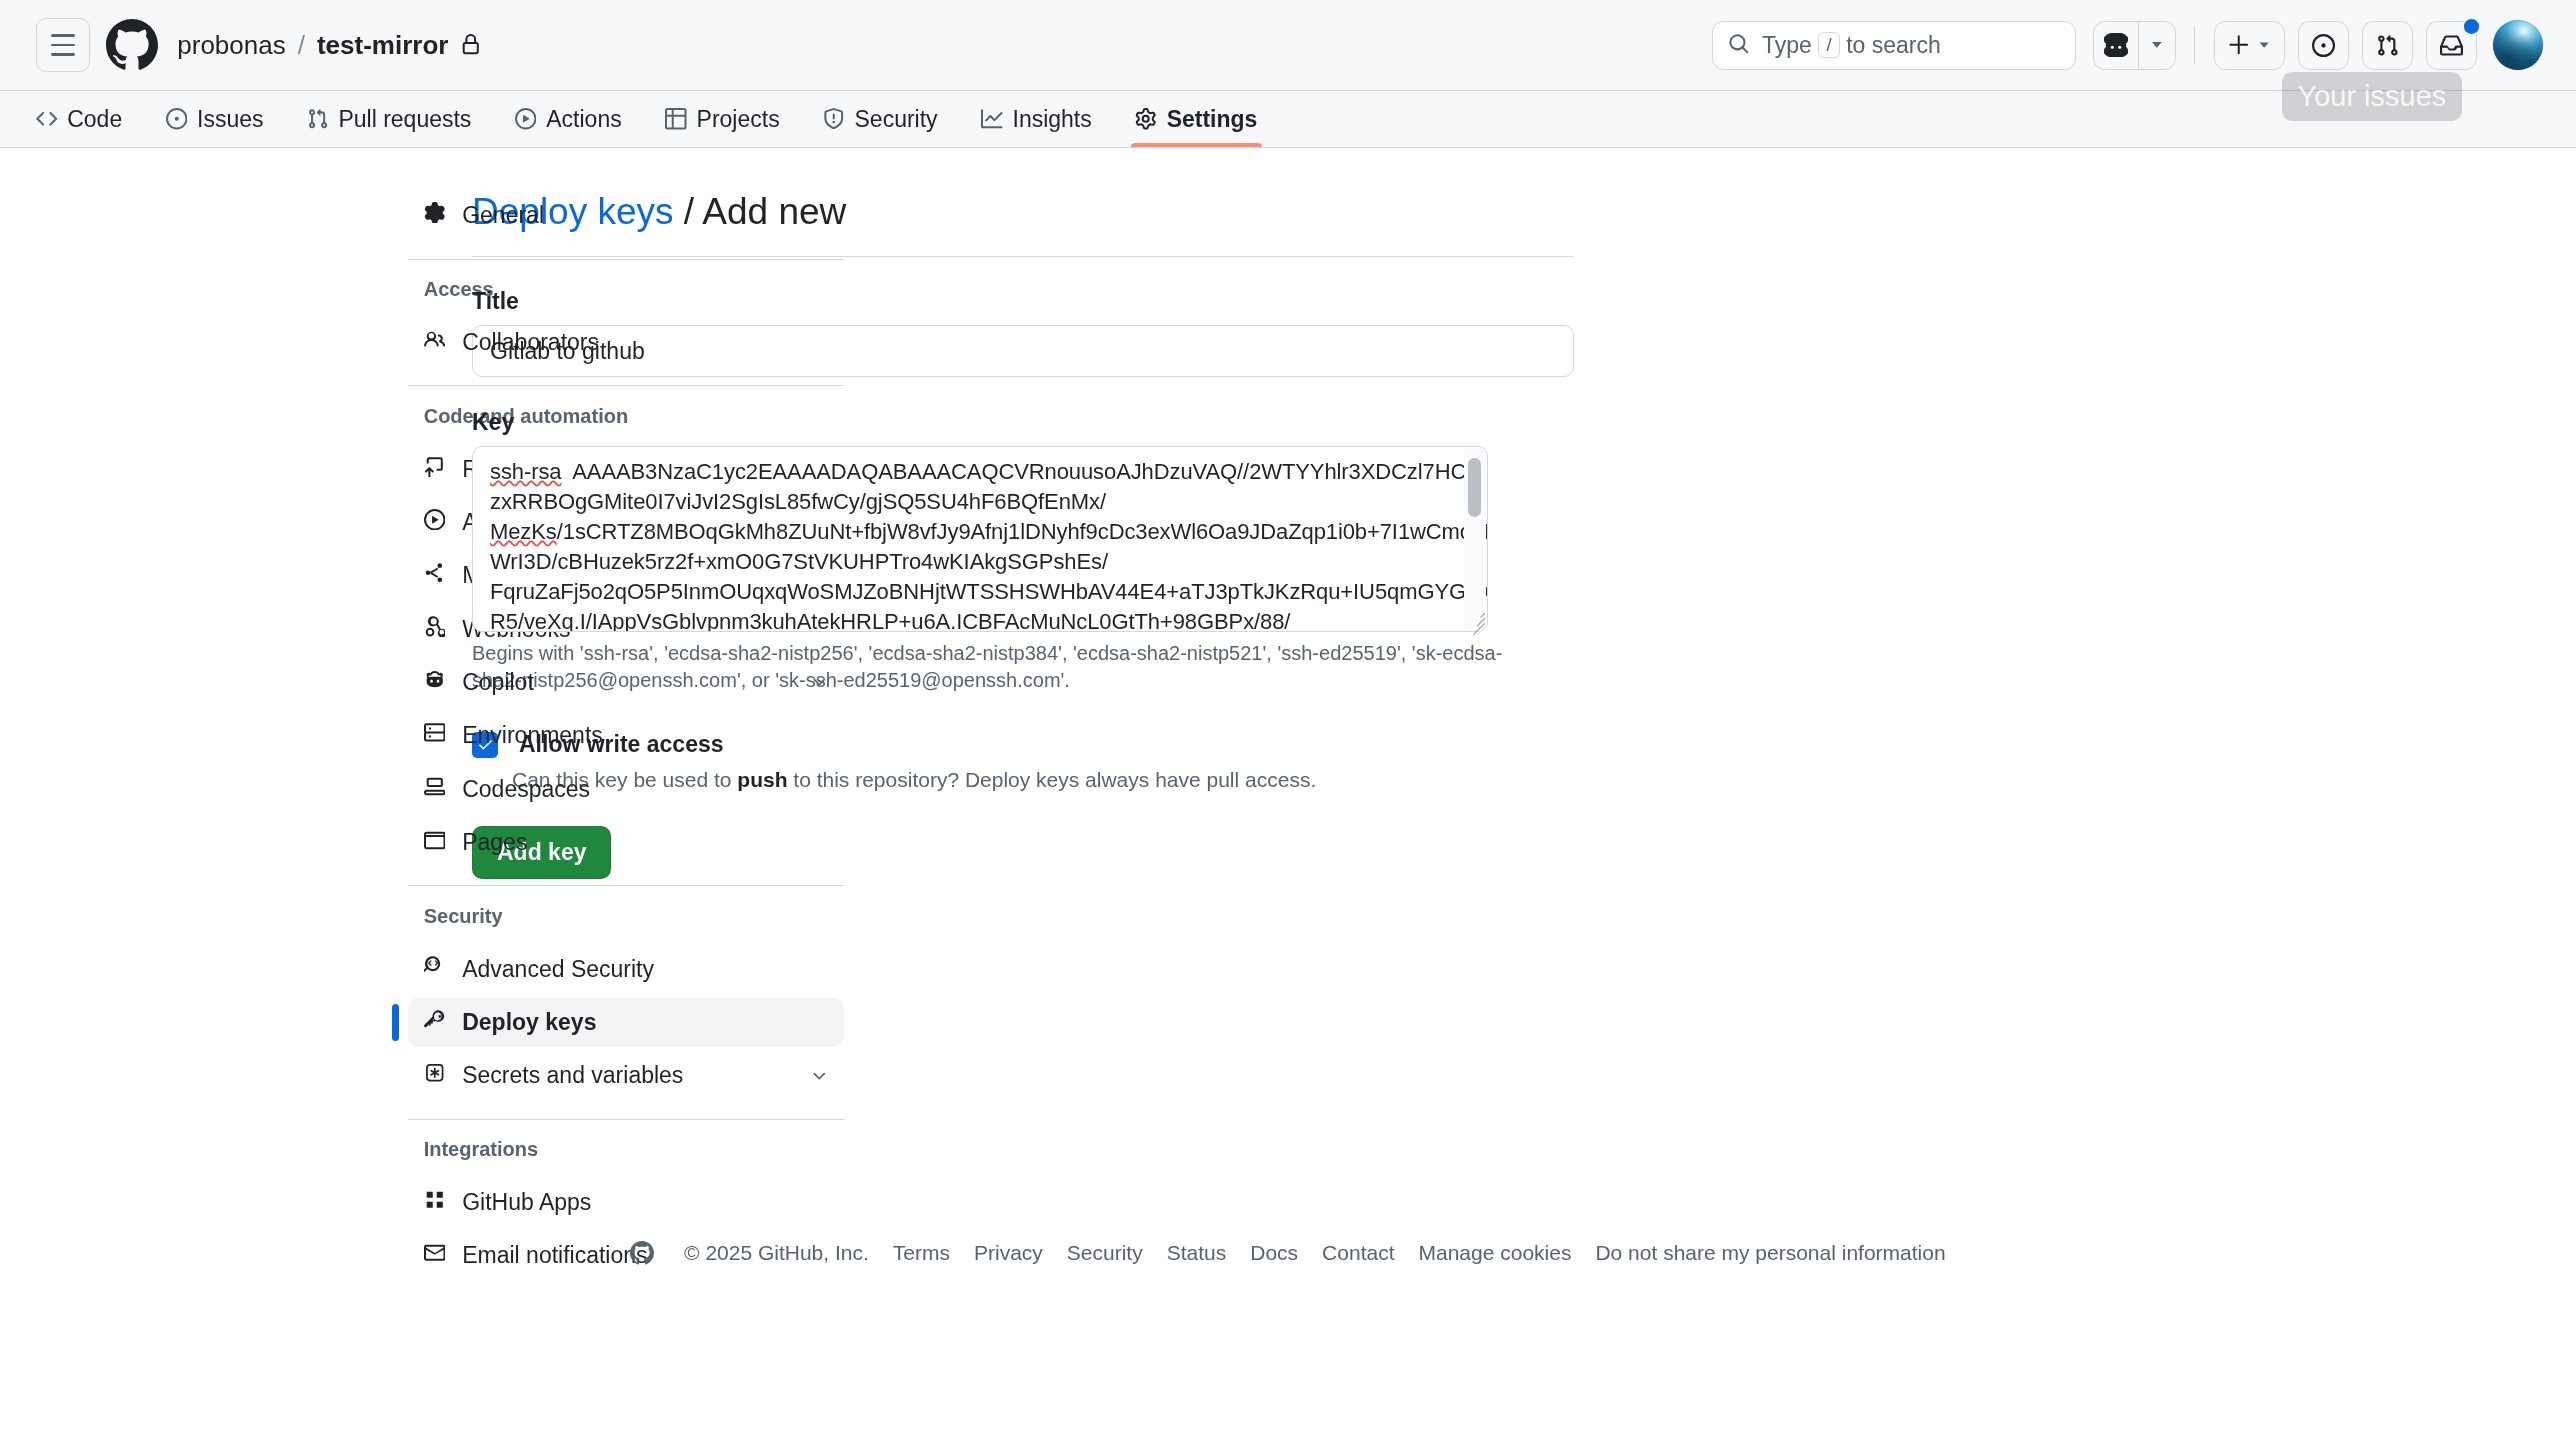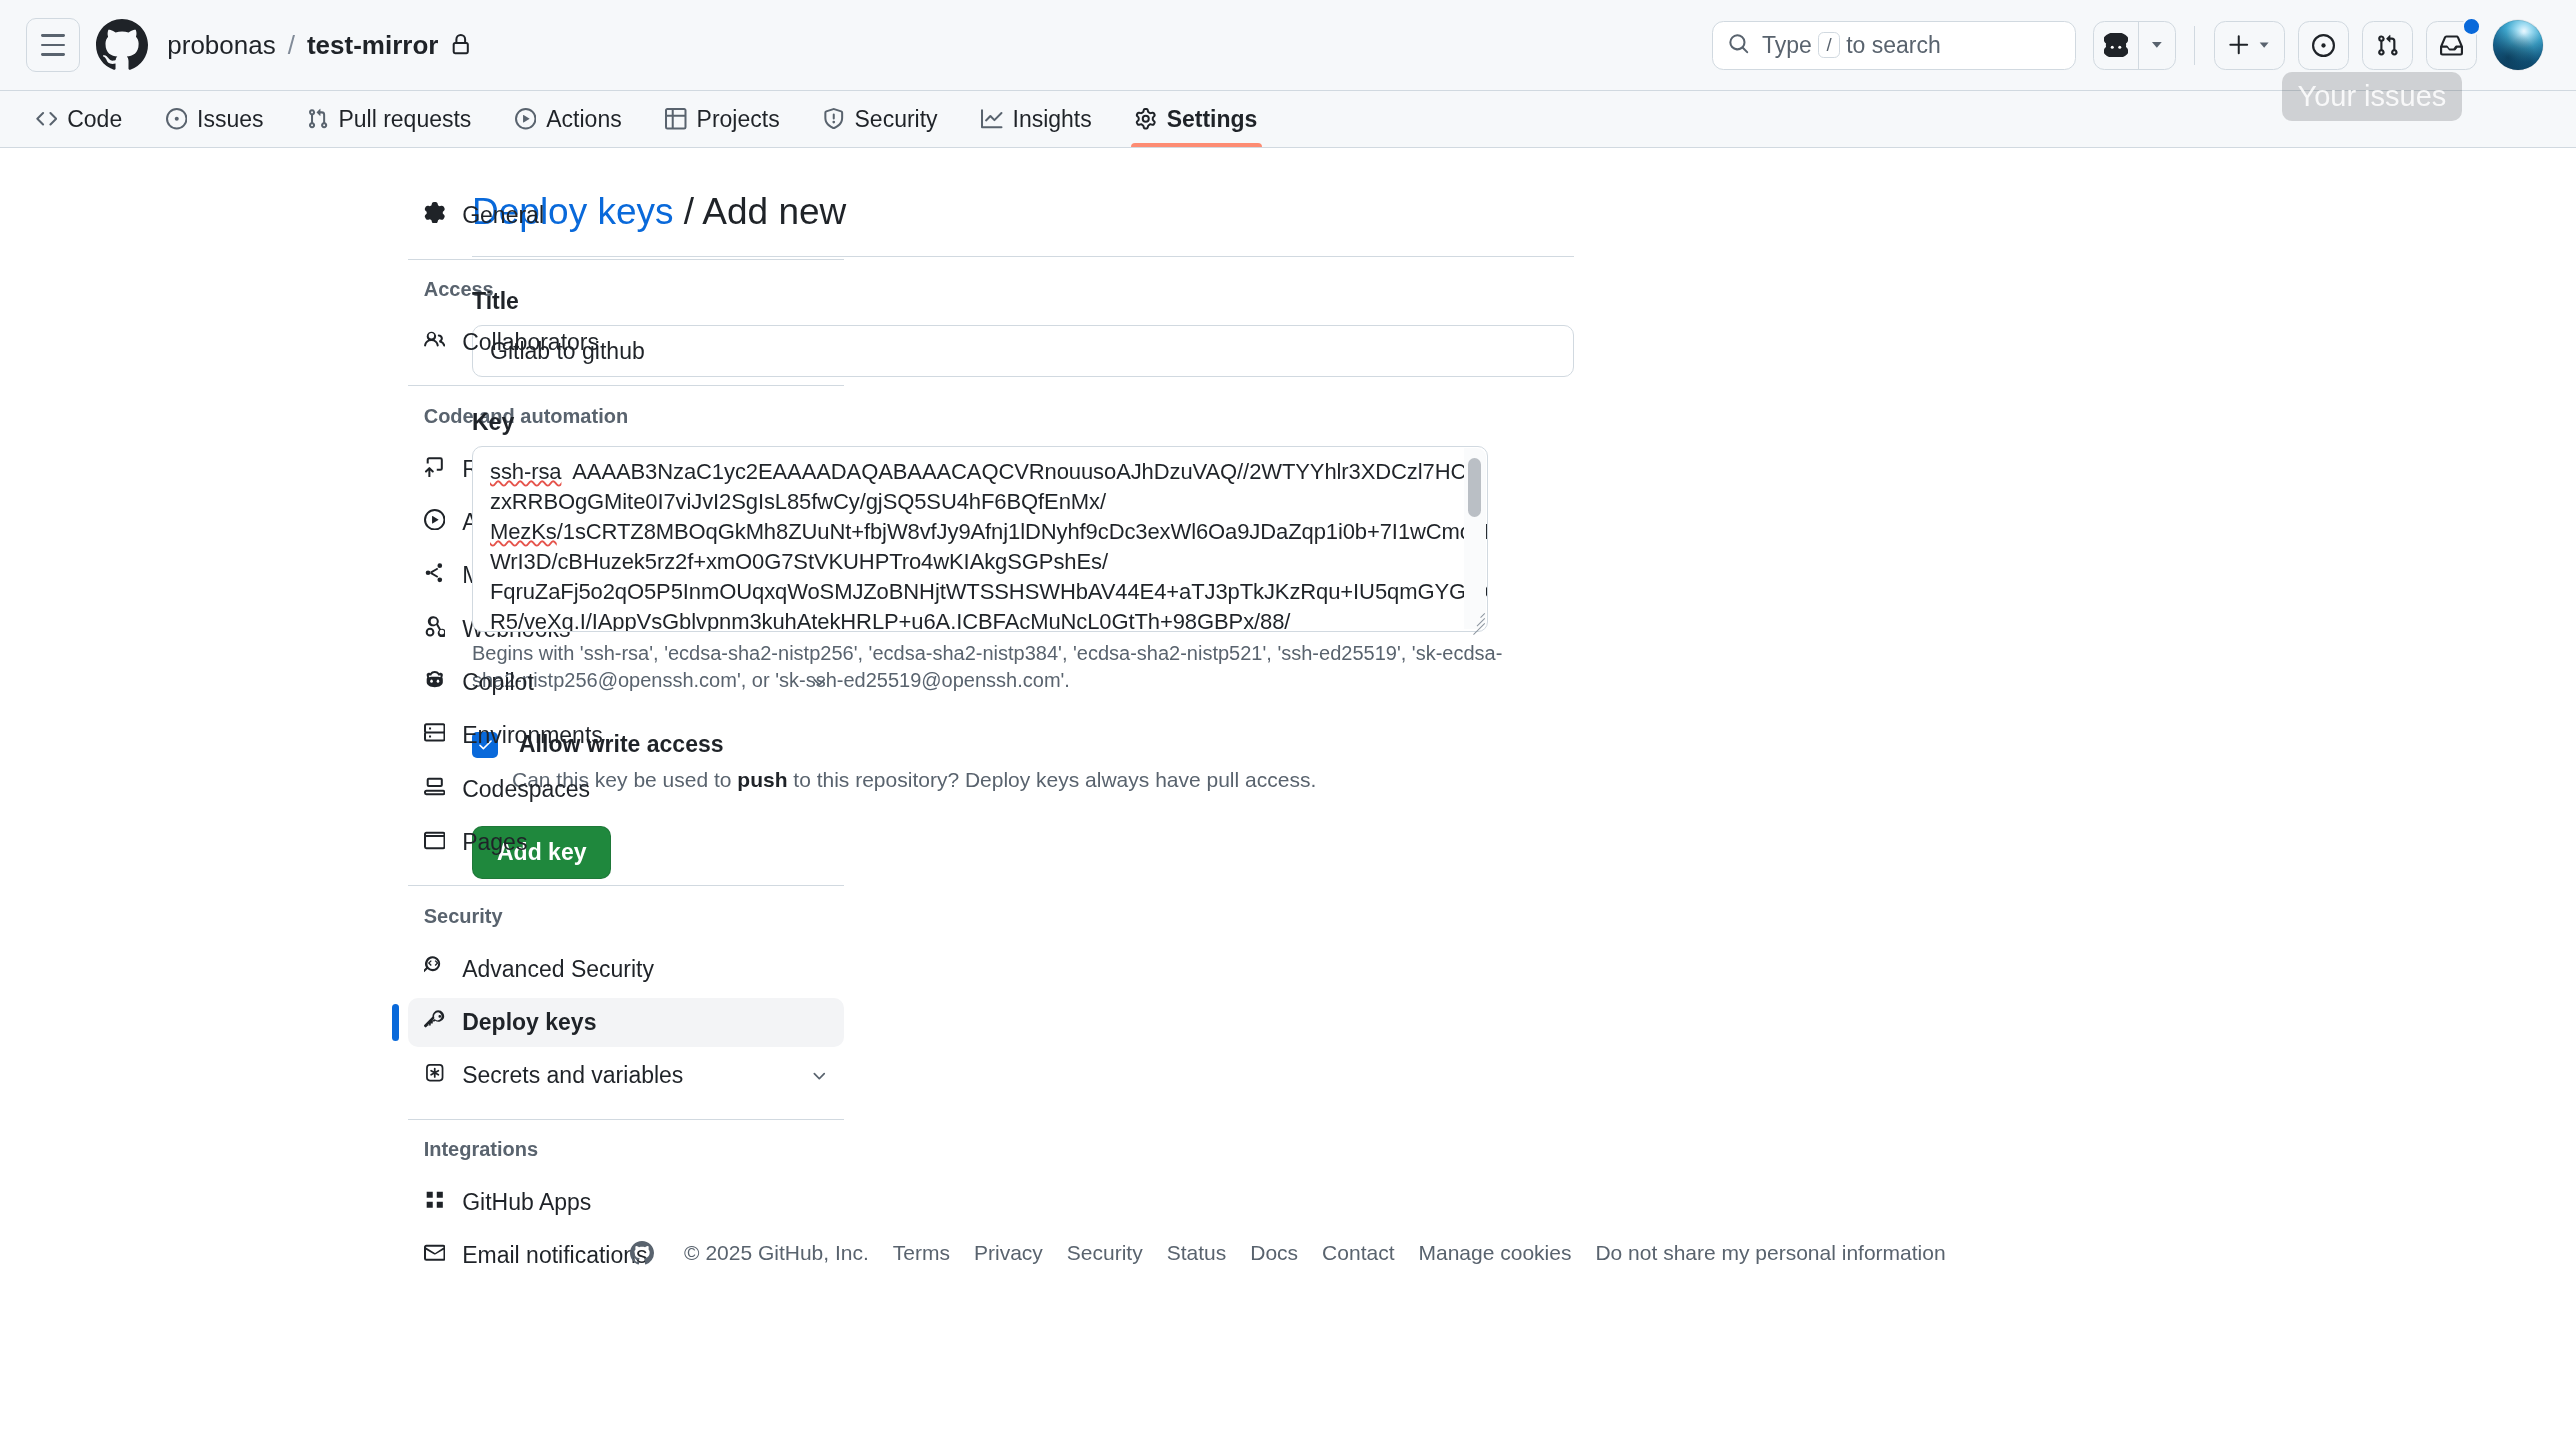--- a/index.html
+++ b/index.html
@@ -12,21 +12,21 @@
   }
 
   
   .header {
     position: relative;
     height: 91px;
     background: #f6f8fa;
     border-bottom: 0.7px solid #d1d9e0;
     display: flex;
     align-items: center;
-    padding: 0 33px 0 26px;
+    padding: 0 33px 0 36px;
   }
   .hdr-left { display: flex; align-items: center; gap: 0; }
   .hamburger {
     width: 54px; height: 54px;
     border: 0.7px solid #d1d9e0; border-radius: 10px;
     background: transparent;
     display: flex; flex-direction: column; align-items: center; justify-content: center; gap: 6.4px;
     cursor: pointer;
   }
   .hamburger span { display:block; width: 24px; height: 2.9px; background: #59636e; border-radius: 1.4px; }

